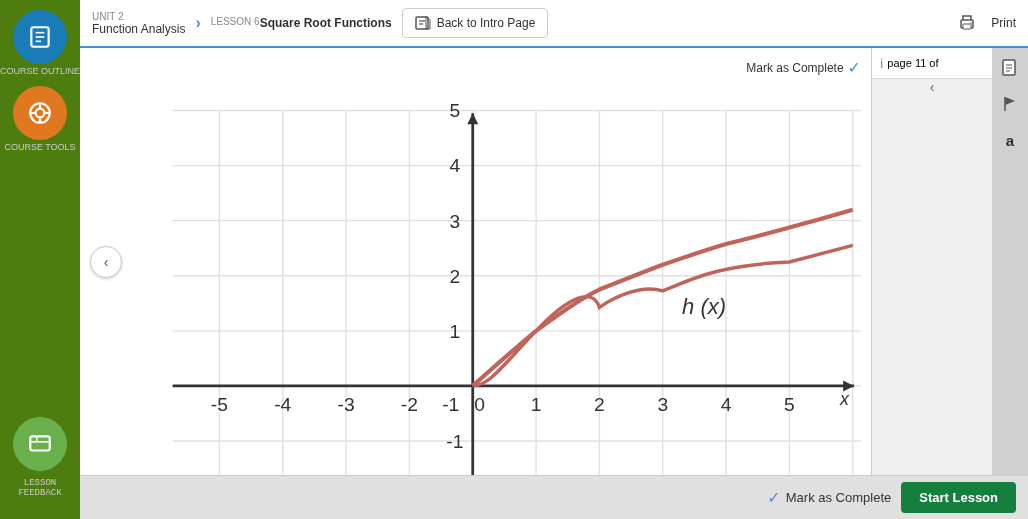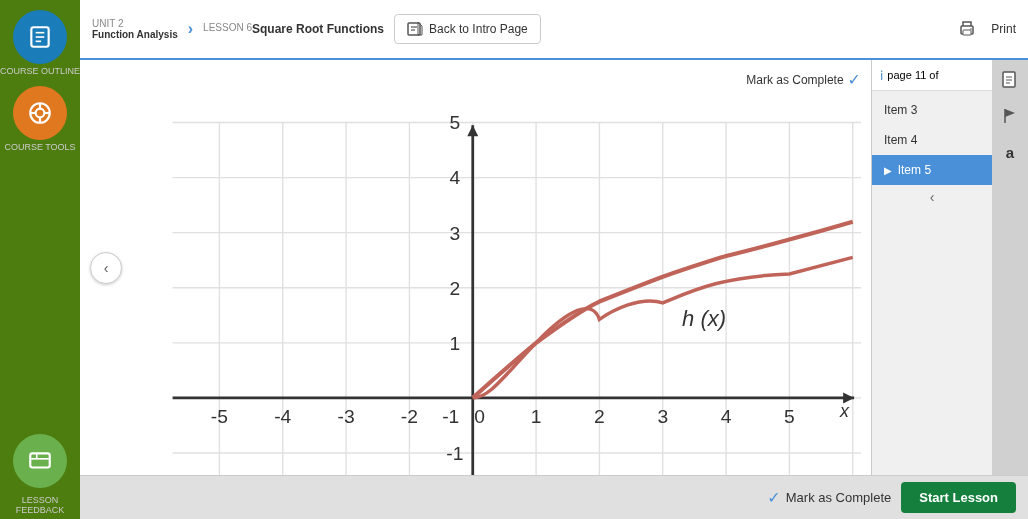--- a/index.html
+++ b/index.html
@@ -62,32 +62,32 @@
     }
 
     
     .topbar {
       background: white;
       border-bottom: 2px solid #4a90d9;
       display: flex;
       align-items: center;
       padding: 8px 12px;
       gap: 10px;
-      height: 60px;
+      height: 48px;
       flex-shrink: 0;
     }
 
     .breadcrumb-unit {
       display: flex;
       flex-direction: column;
       font-size: 11px;
       color: #555;
     }
     .breadcrumb-unit .label { font-size: 10px; color: #888; }
-    .breadcrumb-unit .value { font-weight: bold; color: #333; font-size: 10px; }
+    .breadcrumb-unit .value { font-weight: normal; color: #333; font-size: 12px; }
 
     .breadcrumb-arrow {
       color: #4a90d9;
       font-size: 16px;
       font-weight: bold;
     }
 
     .breadcrumb-lesson {
       display: flex;
       flex-direction: row;
@@ -306,21 +306,21 @@
         <line x1="12" y1="16" x2="12" y2="21" stroke="white" stroke-width="2"></line>
         <line x1="3" y1="12" x2="8" y2="12" stroke="white" stroke-width="2"></line>
         <line x1="16" y1="12" x2="21" y2="12" stroke="white" stroke-width="2"></line>
       </svg>
     </div>
     <div class="sidebar-label">COURSE TOOLS</div>
   </div>
 
   <div style="flex:1"></div>
 
-  <div class="sidebar-item-wrapper" style="margin-bottom:4px;">
+  <div class="sidebar-item-wrapper" style="margin-bottom:21px;font-family:Liberation Mono, monospace;">
     <div class="sidebar-icon green">
       <svg width="26" height="26" viewBox="0 0 24 24" fill="none">
         <rect x="3" y="5" width="18" height="13" rx="2" stroke="white" stroke-width="2" fill="none"></rect>
         <line x1="3" y1="10" x2="21" y2="10" stroke="white" stroke-width="1.5"></line>
         <line x1="9" y1="5" x2="9" y2="10" stroke="white" stroke-width="1.5"></line>
       </svg>
     </div>
     <div class="sidebar-label">LESSON<br>FEEDBACK</div>
   </div>
 </div>
@@ -448,32 +448,20 @@
       </div>
     </div>
 
     <div class="right-side-container">
       <div class="items-container">
         <div class="page-indicator">
           <span style="color:#4a90d9; font-size:13px;">ℹ</span>
           <span>page 11 of</span>
         </div>
 
-        <div class="items-list">
-          <div class="item-row">
-            <span>Item 3</span>
-          </div>
-          <div class="item-row">
-            <span>Item 4</span>
-          </div>
-          <div class="item-row active">
-            <span class="arrow">▶</span>
-            <span>Item 5</span>
-          </div>
-        </div>
 
         <div style="flex:1; display:flex; align-items:flex-end; justify-content:center; padding-bottom:8px;">
           <span style="font-size:14px; color:#666; cursor:pointer;">‹</span>
         </div>
       </div>
 
       <div class="tools-bar">
         <div class="tool-icon">
           <svg width="18" height="18" viewBox="0 0 18 18" fill="none">
             <rect x="2" y="1" width="12" height="15" rx="1" stroke="#555" stroke-width="1.5" fill="white"></rect>

